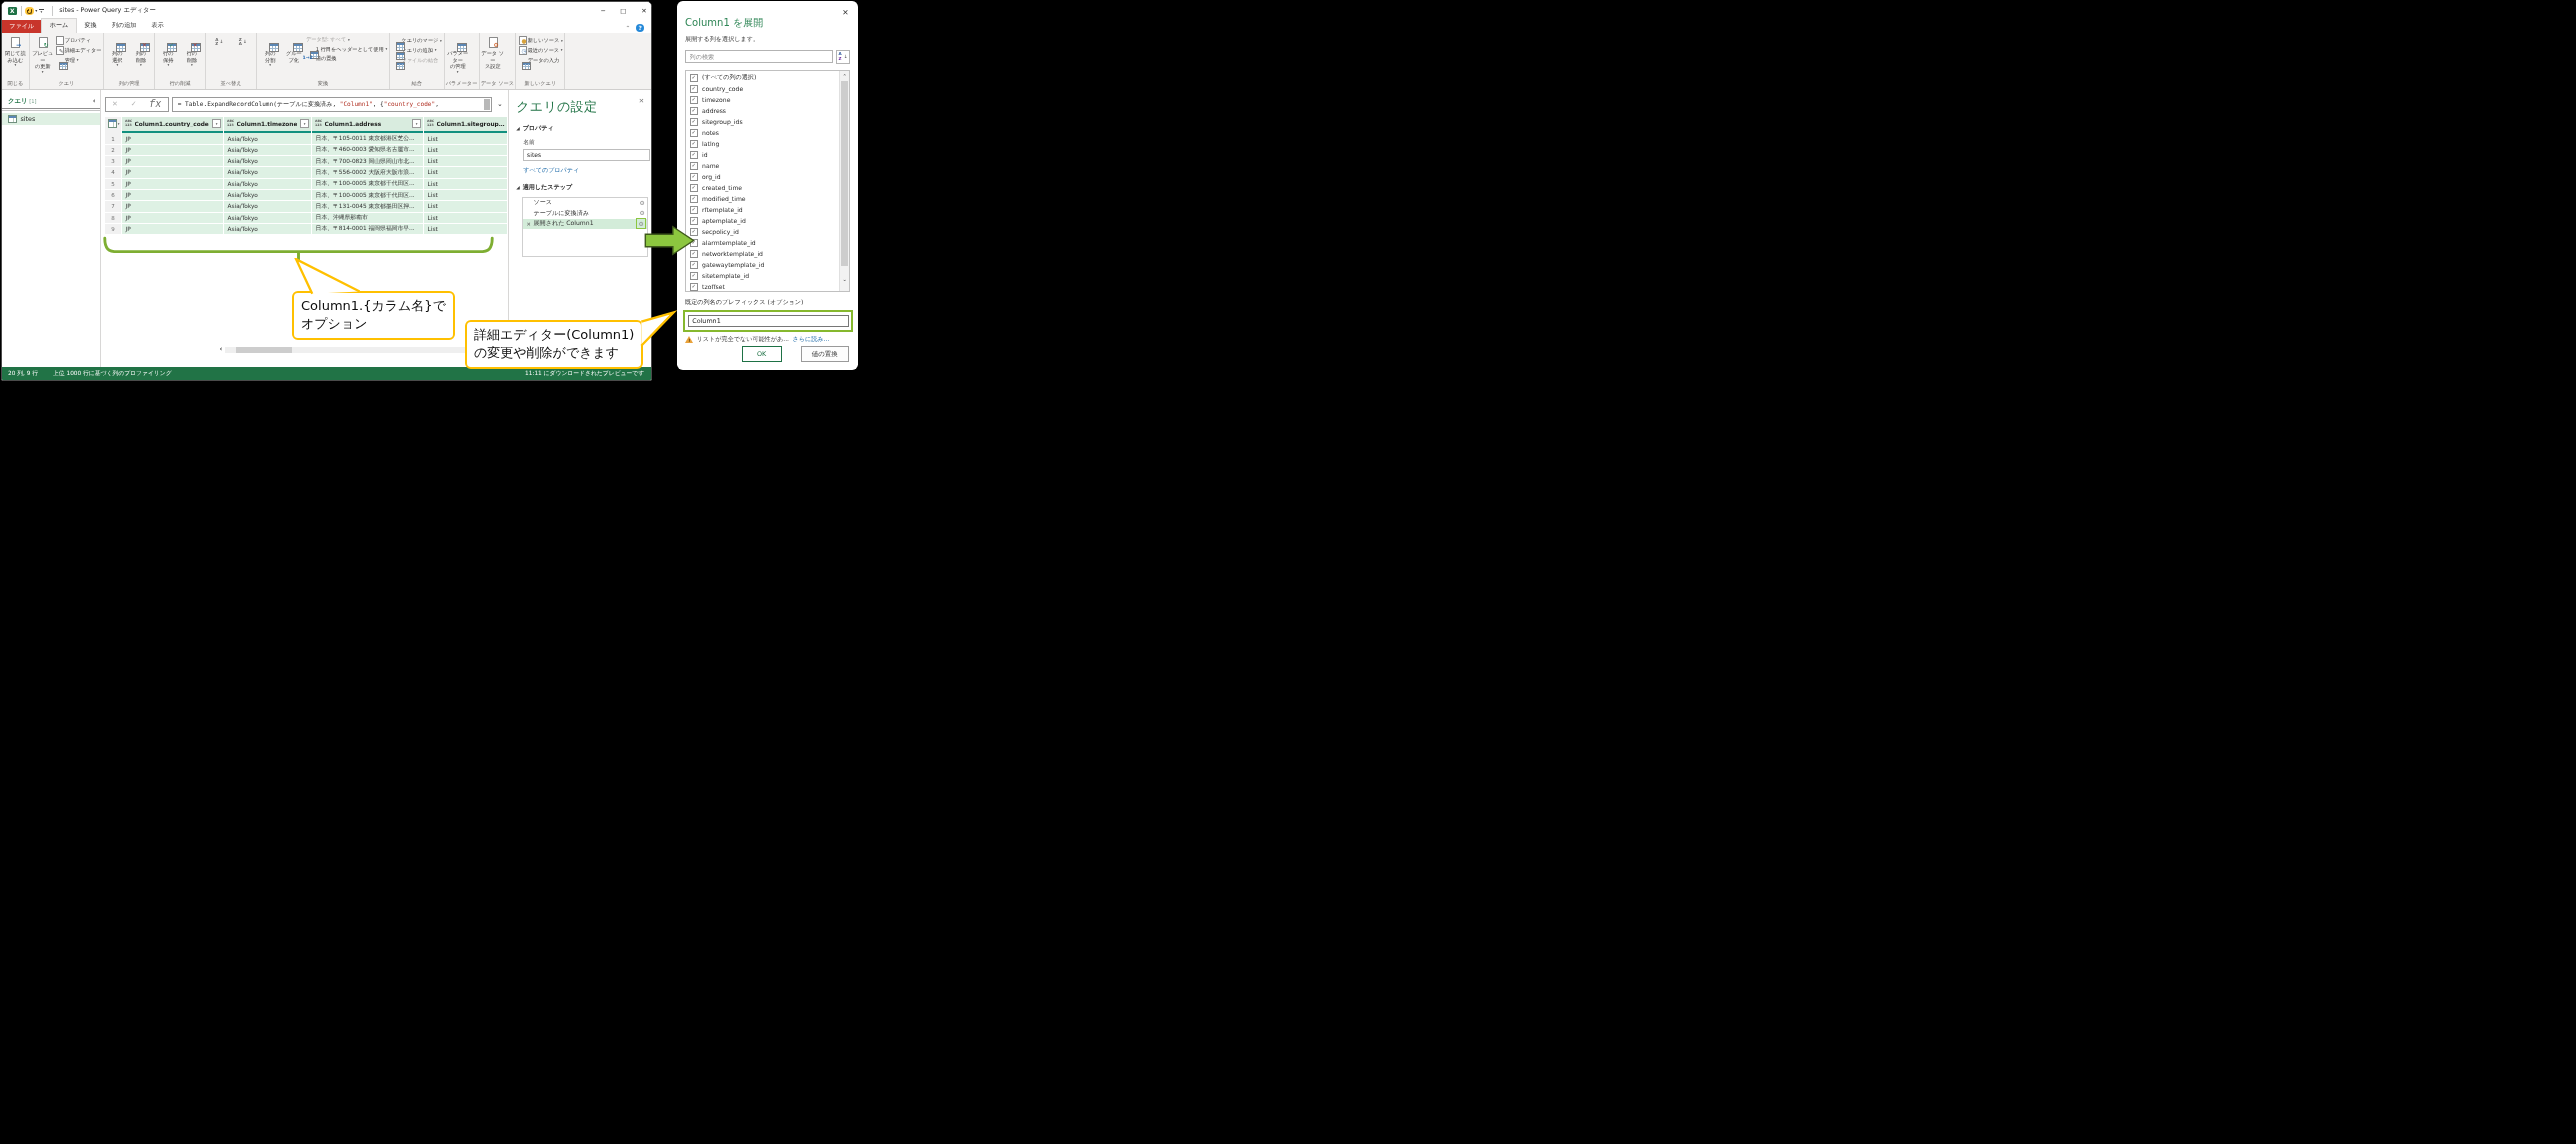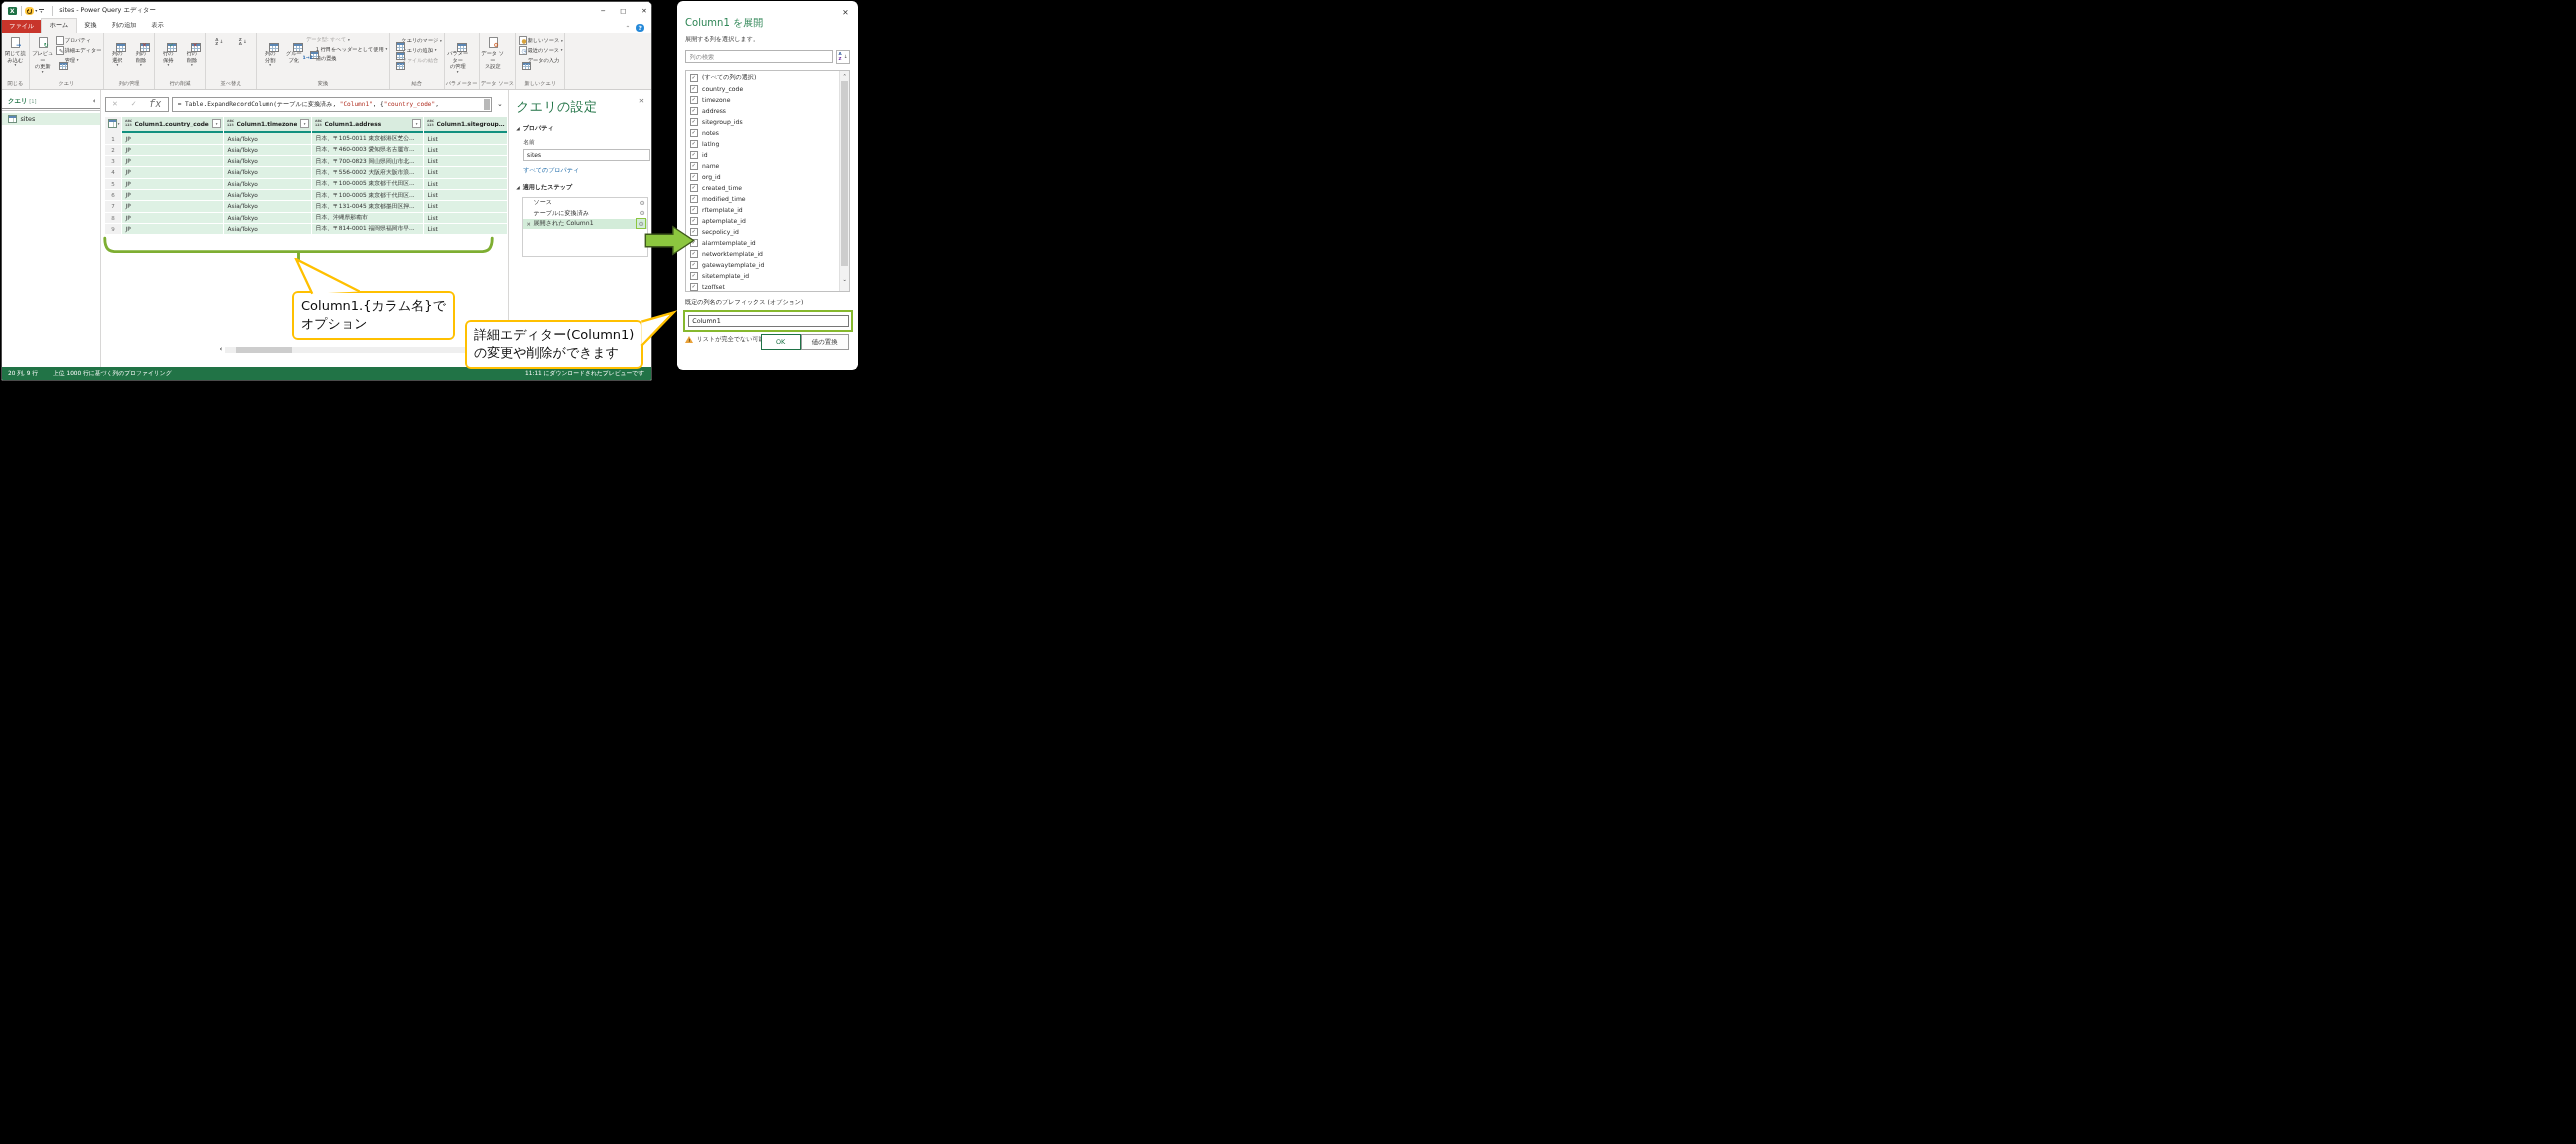--- a/index.html
+++ b/index.html
@@ -168,21 +168,21 @@
   .ep-scroll .thumb{position:absolute;left:0.6px;right:0.6px;top:10px;height:185px;background:#cdcdcd;}
   .ep-prefix-label{margin-top:5.8px;font-size:6.1px;color:#2b2b2b;}
   .prefix-hl{margin:2.9px -3.5px 0 -2.3px;border:2.3px solid #86b82e;padding:2.3px 2.9px;}
   .prefix-input{width:100%;box-sizing:border-box;height:12.2px;border:0.6px solid #767676;font-size:6.4px;padding:0 3.5px;color:#222;
     font-family:inherit;}
   .ep-warning{margin-top:3.5px;display:flex;align-items:center;gap:3.5px;font-size:6.1px;color:#3f3f3f;white-space:nowrap;}
   .warn-tri{width:0;height:0;border-left:4.1px solid transparent;border-right:4.1px solid transparent;
     border-bottom:7px solid #e9a23b;position:relative;flex:0 0 auto;}
   .warn-tri i{position:absolute;left:-0.9px;top:1.7px;font-style:normal;font-weight:bold;font-size:4.6px;color:#5a3c00;}
   .warn-link{color:#1464a5;}
-  .ep-buttons{position:absolute;right:9.3px;bottom:20px;display:flex;gap:0;}
+  .ep-buttons{position:absolute;right:9.3px;bottom:8px;display:flex;gap:19px;}
   .btn-ok{width:38px;height:14px;border:1.2px solid #1e7145;color:#1e7145;background:#fff;font-size:6.4px;
     display:flex;align-items:center;justify-content:center;}
   .btn-cancel{width:46px;height:14px;border:0.6px solid #9a9a9a;color:#2b2b2b;background:#fdfdfd;font-size:6.4px;
     display:flex;align-items:center;justify-content:center;}
 
   
   .overlay{position:absolute;z-index:20;}
   .callout{position:absolute;z-index:21;background:#fff;border:2px solid #ffc000;border-radius:5.8px;
     padding:3.5px 7px;font-size:13px;line-height:1.45;color:#0d0d0d;white-space:nowrap;}
 </style>

